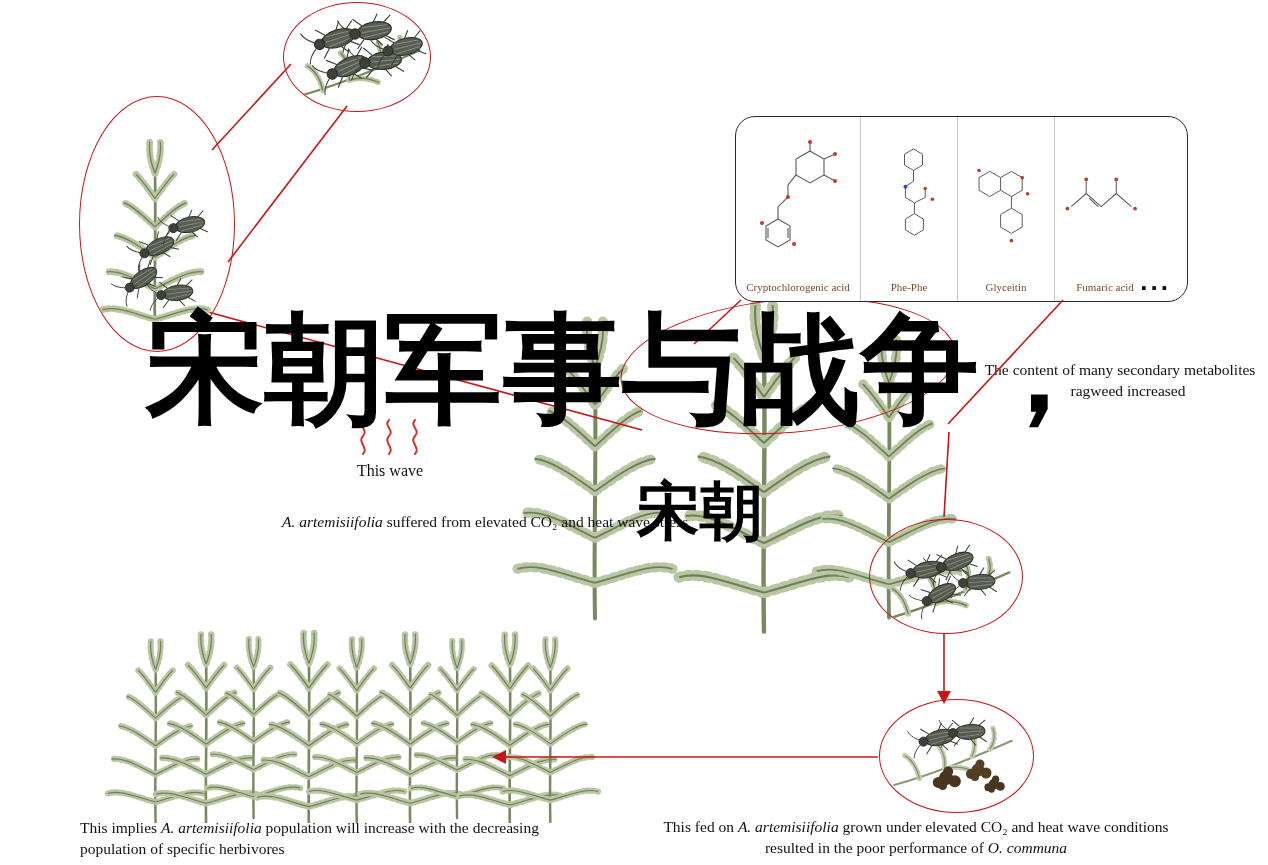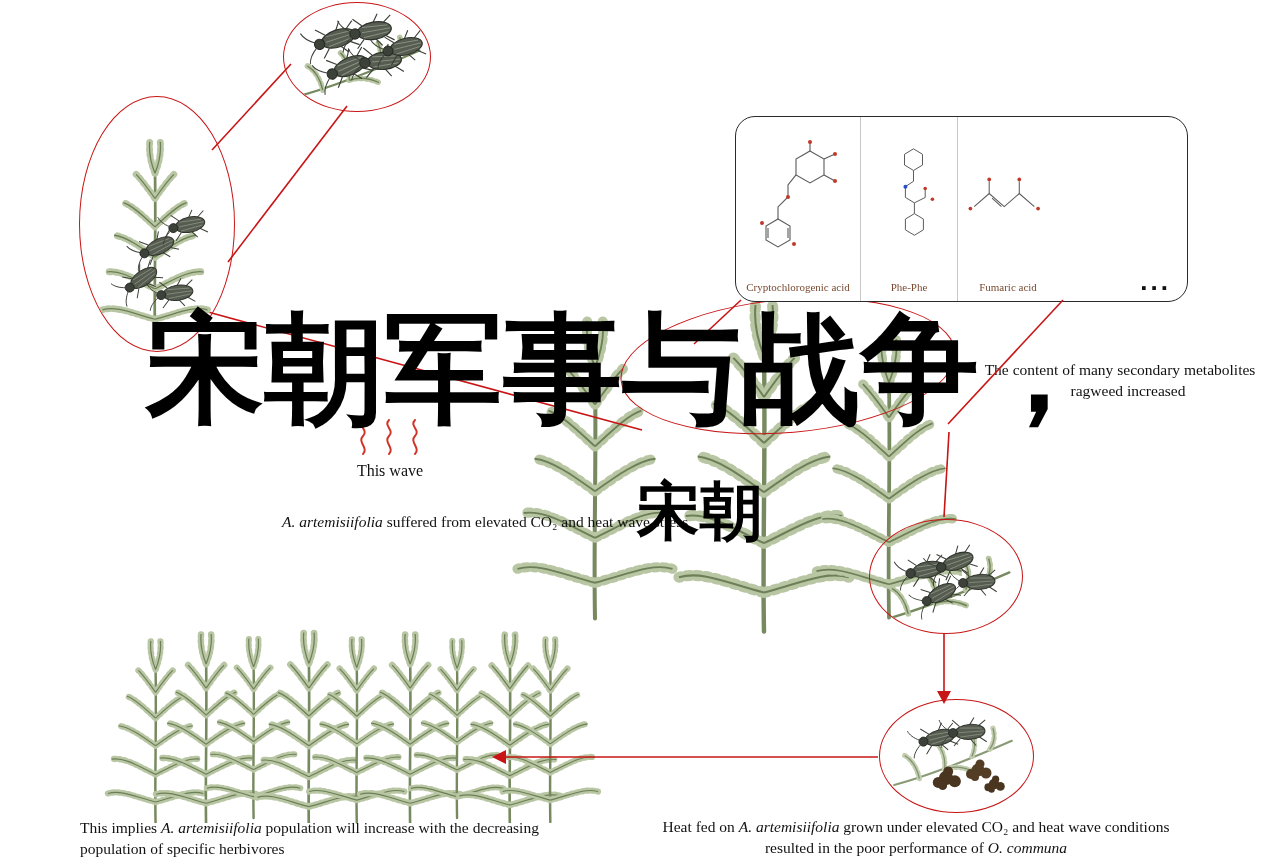--- a/index.html
+++ b/index.html
@@ -155,20 +155,31 @@
       <svg width="90" height="132" viewBox="0 0 100 130">
         <path class="chem-stroke" d="M55,6 L65,12 L65,24 L55,30 L45,24 L45,12 Z"></path>
         <path class="chem-stroke" d="M55,30 L55,42 L46,48 L46,60 L56,66 L56,78 M56,66 L68,60 L68,50"></path>
         <path class="chem-stroke" d="M56,78 L66,84 L66,96 L56,102 L46,96 L46,84 Z"></path>
         <circle class="atom-n" cx="46" cy="48" r="2.2"></circle>
         <circle class="atom-o" cx="68" cy="50" r="2"></circle>
           <circle class="atom-o" cx="76" cy="62" r="2"></circle>
       </svg>
       <div class="chem-label">Phe-Phe</div>
     </div>
+    <div class="chem-cell divided" style="width:92px">
+      <svg width="90" height="132" viewBox="0 0 100 130">
+        <path class="chem-stroke" d="M20,38 L32,31 L44,38 L44,52 L32,59 L20,52 Z M44,38 L56,31 L68,38 L68,52 L56,59 L44,52"></path>
+        <path class="chem-stroke" d="M56,59 L56,72 L68,79 L68,93 L56,100 L44,93 L44,79 L56,72"></path>
+        <circle class="atom-o" cx="68" cy="38" r="2"></circle>
+          <circle class="atom-o" cx="20" cy="30" r="2"></circle>
+        <circle class="atom-o" cx="74" cy="56" r="2"></circle>
+          <circle class="atom-o" cx="56" cy="108" r="2"></circle>
+      </svg>
+      <div class="chem-label">Glyceitin</div>
+    </div>
     <div class="chem-cell" style="width:96px">
       <svg width="94" height="132" viewBox="0 0 100 130">
         <path class="chem-stroke" d="M14,70 L30,56 L46,70 L62,56 L78,70"></path>
         <path class="chem-stroke" d="M33,61 L43,70"></path>
         <path class="chem-stroke" d="M30,56 L30,43 M62,56 L62,43"></path>
         <circle class="atom-o" cx="30" cy="41" r="2"></circle>
           <circle class="atom-o" cx="62" cy="41" r="2"></circle>
         <circle class="atom-o" cx="10" cy="72" r="2"></circle>
           <circle class="atom-o" cx="82" cy="72" r="2"></circle>
       </svg>
@@ -214,19 +225,19 @@
       <use href="#frass" transform="translate(98,70)" fill="#543d25"></use>
       <use href="#frass" transform="translate(114,84) scale(0.8)" fill="#4a3620"></use>
     </svg>
   </div>
 
   <div class="caption" style="left:80px;top:818px;width:485px;text-align:left">
     <span>This implies </span><span class="it">A. artemisiifolia</span><span> population will increase with the decreasing population of specific herbivores</span>
   </div>
 
   <div class="caption" style="left:660px;top:817px;width:512px;text-align:center">
-    <span>Heat fed on </span><span class="it">A. artemisiifolia</span><span> grown under elevated CO₂ and heat wave conditions resulted in the poor performance of </span><span class="it">O. communa</span>
+    <span>This fed on </span><span class="it">A. artemisiifolia</span><span> grown under elevated CO₂ and heat wave conditions resulted in the poor performance of </span><span class="it">O. communa</span>
   </div>
 
   <div class="overlay-cn overlay-2">宋朝</div>
   <div class="overlay-cn overlay-1">宋朝军事与战争，</div>
 
 </div>
 
 </body></html>

